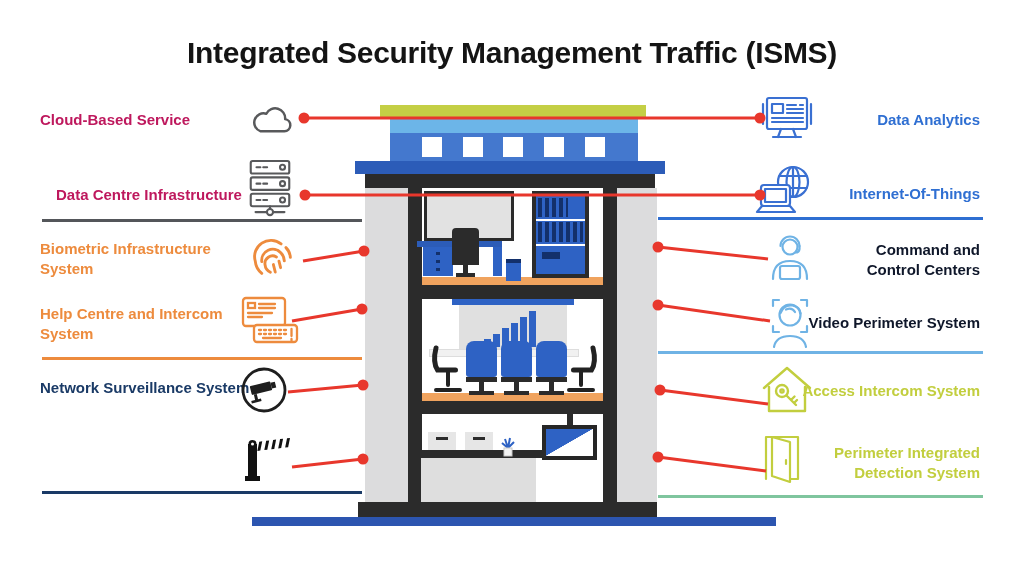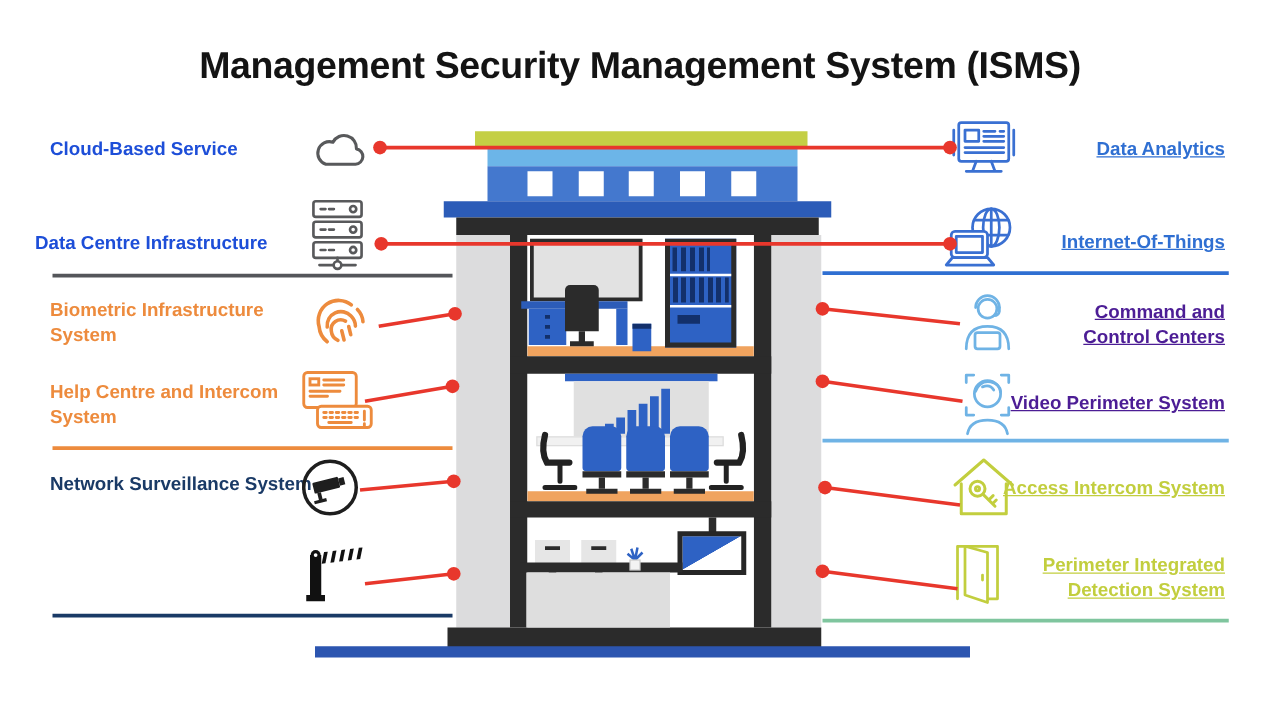--- a/index.html
+++ b/index.html
@@ -1,27 +1,27 @@
 <!DOCTYPE html>
 <html><head>
 <meta charset="utf-8">
 <style>
   html,body{margin:0;padding:0;background:#ffffff;}
   .canvas{position:relative;width:1024px;height:573px;background:#ffffff;overflow:hidden;
           font-family:"Liberation Sans",sans-serif;}
   .title{position:absolute;left:0;top:36px;width:1024px;margin:0;text-align:center;
          font-size:30px;font-weight:800;color:#141414;letter-spacing:-.3px;}
   .label{position:absolute;font-size:15px;font-weight:700;line-height:20px;z-index:6;}
-  .lbl-gray{color:#1d4ed8;}
+  .lbl-gray{color:#be185d;}
   .lbl-orange{color:#ED8B3D;}
   .lbl-navy{color:#1A3A66;}
   .lbl-blue{color:#2F6FD2;}
-  .lbl-lightblue{color:#4c1d95;}
+  .lbl-lightblue{color:#0f172a;}
   .lbl-green{color:#C2CE3E;}
-  .r-align{text-align:right;text-decoration:underline;}
+  .r-align{text-align:right;}
   .icon{position:absolute;z-index:6;display:block;}
   .icon svg{display:block;width:100%;height:100%;}
   .divider{position:absolute;height:3px;z-index:2;}
   .bpart{position:absolute;}
   .dark{background:#2B2B2B;}
   .wall{background:#DCDCDD;}
   .overlay{position:absolute;left:0;top:0;z-index:10;pointer-events:none;}
   .window{position:absolute;top:4px;width:20px;height:20px;background:#ffffff;}
   .monitor{position:absolute;width:28px;height:20px;background:#E6E6E6;}
   .monitor .dash{position:absolute;left:8px;top:5px;width:12px;height:3px;background:#2B2B2B;}
@@ -31,24 +31,24 @@
   .bchair .back{position:absolute;left:0;top:0;width:31px;height:36px;background:#2E62C4;border-radius:8px 8px 3px 3px;}
   .bchair .seat{position:absolute;left:0;top:36px;width:31px;height:5px;background:#2B2B2B;}
   .bchair .ped{position:absolute;left:13px;top:41px;width:5px;height:9px;background:#2B2B2B;}
   .bchair .base{position:absolute;left:3px;top:50px;width:25px;height:4px;background:#2B2B2B;}
 </style>
 </head>
 <body>
 
 <div class="canvas">
 
-  <h1 class="title">Management Security Management System (ISMS)</h1>
+  <h1 class="title">Integrated Security Management Traffic (ISMS)</h1>
 
   <div class="label lbl-gray" style="left:40px;top:110px;width:200px">Cloud-Based Service</div>
-  <div class="label lbl-gray" style="left:28px;top:185px;width:220px">Data Centre Infrastructure</div>
+  <div class="label lbl-gray" style="left:56px;top:185px;width:220px">Data Centre Infrastructure</div>
   <div class="label lbl-orange" style="left:40px;top:239px;width:190px">Biometric Infrastructure System</div>
   <div class="label lbl-orange" style="left:40px;top:304px;width:195px">Help Centre and Intercom System</div>
   <div class="label lbl-navy" style="left:40px;top:378px;width:220px">Network Surveillance System</div>
 
   <div class="label lbl-blue r-align" style="right:44px;top:110px;width:180px">Data Analytics</div>
   <div class="label lbl-blue r-align" style="right:44px;top:184px;width:180px">Internet-Of-Things</div>
   <div class="label lbl-lightblue r-align" style="right:44px;top:240px;width:150px">Command and Control Centers</div>
   <div class="label lbl-lightblue r-align" style="right:44px;top:313px;width:200px">Video Perimeter System</div>
   <div class="label lbl-green r-align" style="right:44px;top:381px;width:200px">Access Intercom System</div>
   <div class="label lbl-green r-align" style="right:44px;top:443px;width:170px">Perimeter Integrated Detection System</div>

